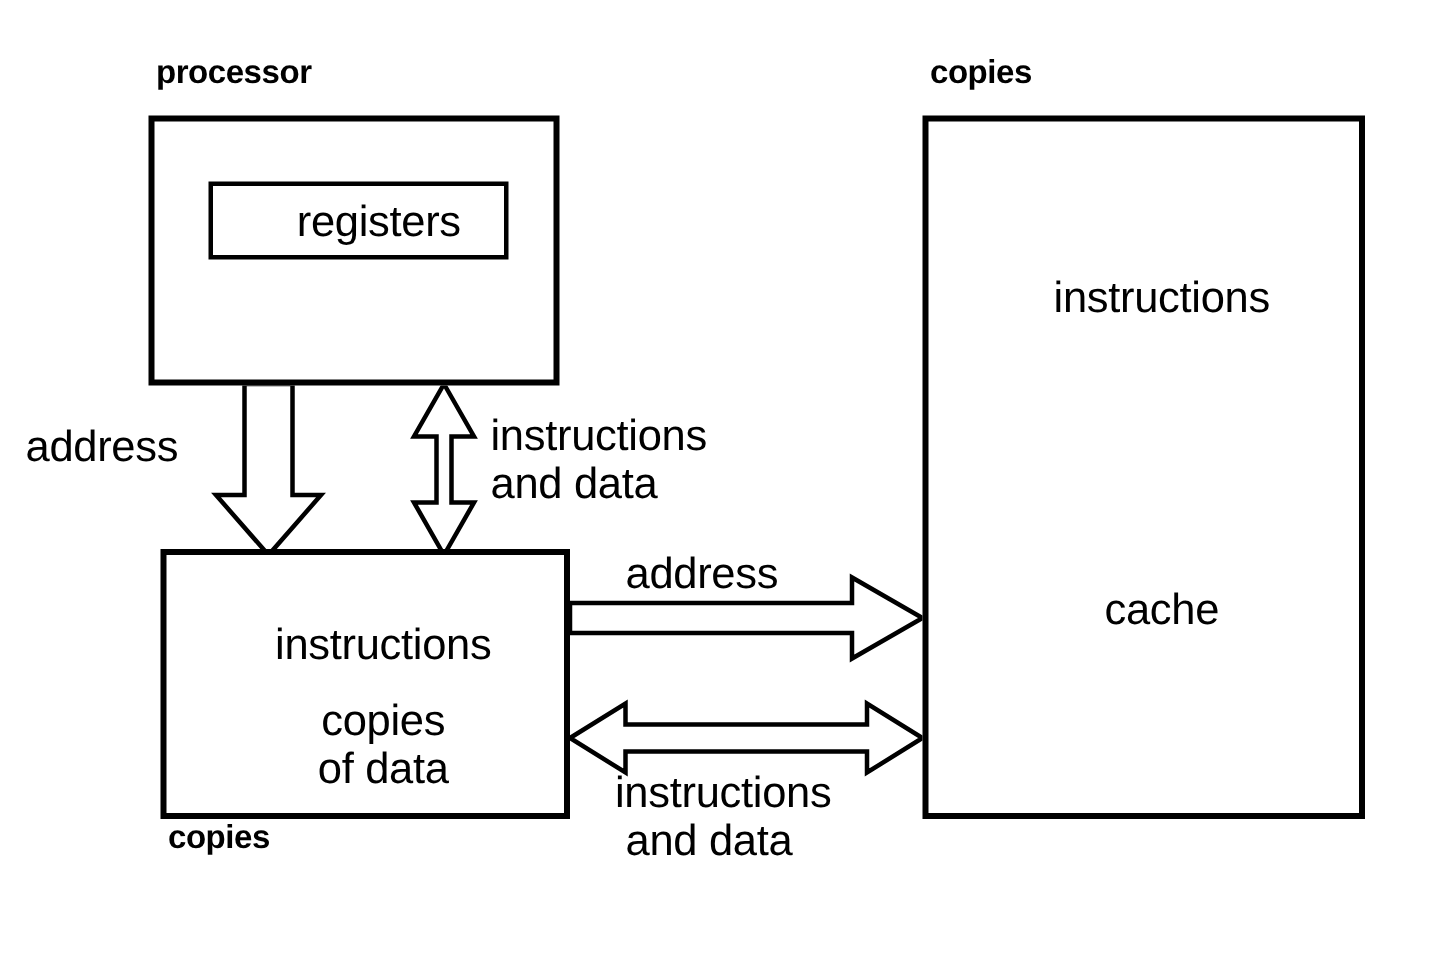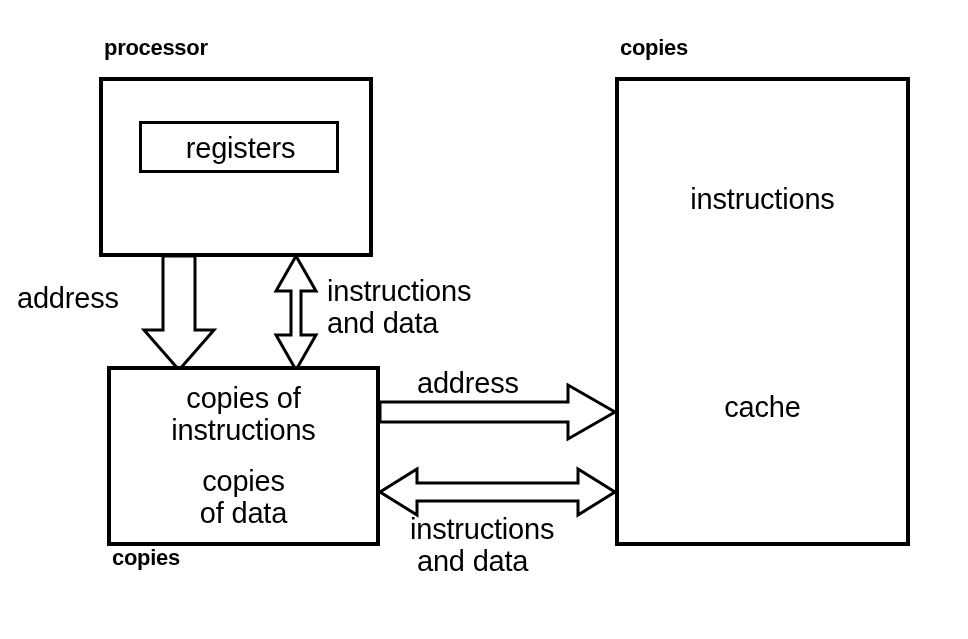--- a/index.html
+++ b/index.html
@@ -46,20 +46,21 @@
     font-size: 22px;
     letter-spacing: -0.3px;
   }
   .body-text {
     font-weight: normal;
     font-size: 29px;
     letter-spacing: -0.2px;
   }
   .center {
     text-align: center;
+    padding-left: 12px;
   }
 
   
   #arrows {
     position: absolute;
     left: 0;
     top: 0;
     width: 968px;
     height: 639px;
     pointer-events: none;
@@ -94,21 +95,20 @@
       <div class="label body-text center" style="left:0; top:8px; width:197px;">registers</div>
     </div>
   </div>
 
   <div class="label body-text" style="left:17px; top:282px;">address</div>
 
   <div class="label body-text" style="left:327px; top:275px;">instructions</div>
   <div class="label body-text" style="left:327px; top:307px;">and data</div>
 
   <div class="box" style="left:107px; top:366px; width:273px; height:180px;">
-    <div class="label body-text center" style="left:0; top:12px; width:265px;">copies of</div>
     <div class="label body-text center" style="left:0; top:44px; width:265px;">instructions</div>
     <div class="label body-text center" style="left:0; top:95px; width:265px;">copies</div>
     <div class="label body-text center" style="left:0; top:127px; width:265px;">of data</div>
   </div>
 
   <div class="label title" style="left:112px; top:546px;">copies</div>
 
   <div class="label body-text" style="left:417px; top:367px;">address</div>
 
   <div class="label body-text" style="left:410px; top:513px;">instructions</div>

